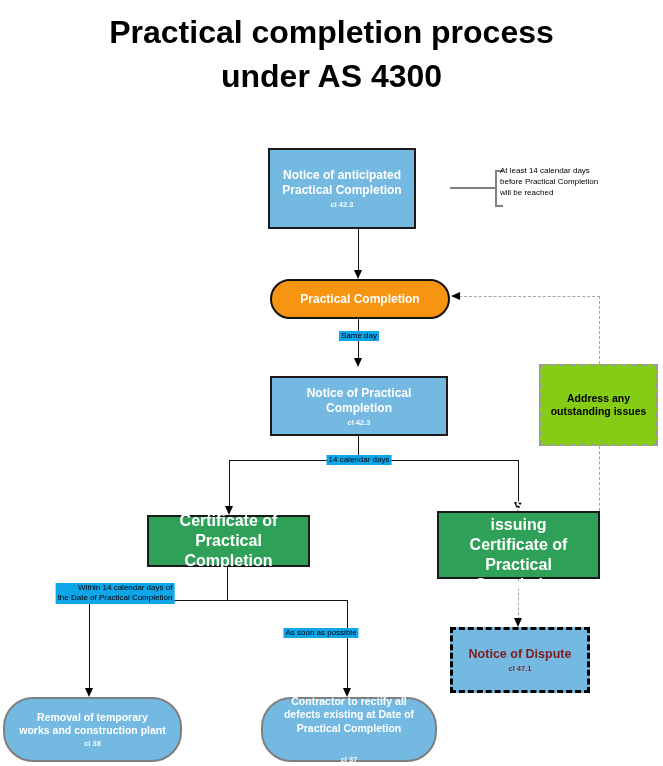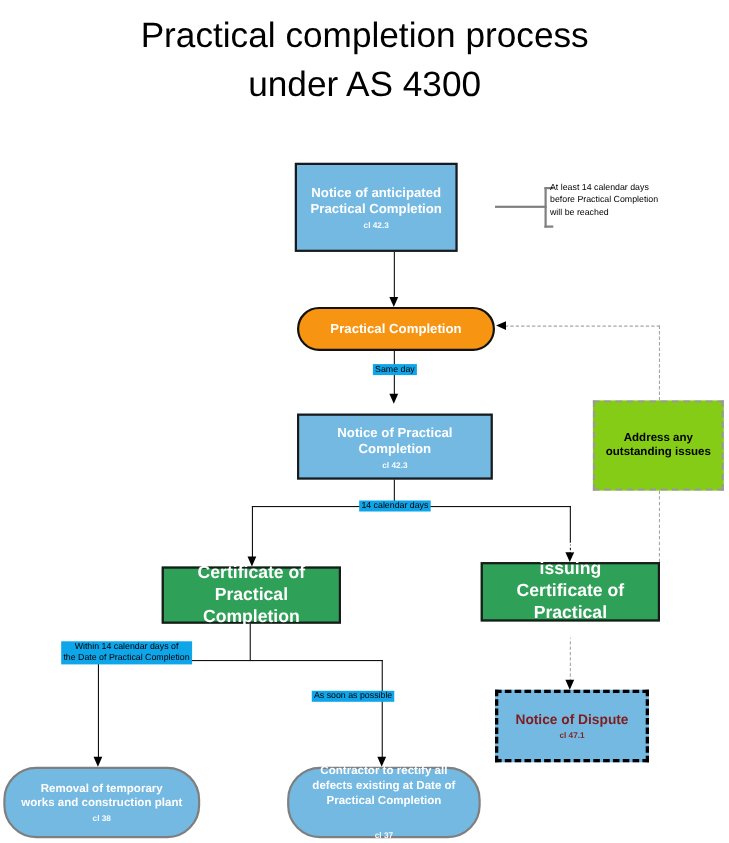--- a/index.html
+++ b/index.html
@@ -2,21 +2,21 @@
 <html><head>
 <meta charset="utf-8">
 <style>
   html,body{margin:0;padding:0;background:#fff;}
   .canvas{
     position:relative;width:663px;height:766px;background:#fff;overflow:hidden;
     font-family:"Liberation Sans",sans-serif;
   }
   .title{
     position:absolute;left:0;top:10px;width:663px;text-align:center;
-    font-size:32px;font-weight:normal;color:#000;line-height:1.38;white-space:pre-line;
+    font-size:32px;font-weight:bold;color:#000;line-height:1.38;white-space:pre-line;
   }
   
   .node{
     position:absolute;display:flex;flex-direction:column;align-items:center;justify-content:center;
     box-sizing:border-box;text-align:center;
   }
   .node .t{white-space:pre-line;line-height:1.25;}
   .node .clause{font-size:7.5px;font-weight:bold;margin-top:2px;opacity:.95;}
   .blue-box{background:#74B9E2;border:2px solid #1a1a1a;color:#fff;font-weight:bold;font-size:12px;}
   .green-box{background:#2FA057;border:2px solid #1a1a1a;color:#fff;font-weight:bold;font-size:16px;}
@@ -72,21 +72,21 @@
   <div class="arr-down" style="left:225px;top:506px;"></div>
   <div class="vline" style="left:518px;top:460px;height:43px;"></div>
   <div class="arr-down" style="left:514px;top:502px;"></div>
 
   <div class="vline" style="left:227px;top:567px;height:34px;"></div>
   <div class="hline" style="left:89px;top:600px;width:259px;"></div>
   <div class="vline" style="left:89px;top:600px;height:89px;"></div>
   <div class="arr-down" style="left:85px;top:688px;"></div>
   <div class="vline" style="left:347px;top:600px;height:89px;"></div>
   <div class="arr-down" style="left:343px;top:688px;"></div>
-  <div class="elabel" style="left:115px;top:583px;">Within 14 calendar days of
+  <div class="elabel" style="left:115px;top:583px;text-align:right;">Within 14 calendar days of
 the Date of Practical Completion</div>
   <div class="elabel" style="left:321px;top:608px;margin-top:20px;">As soon as possible</div>
 
   <div class="hdash" style="left:459px;top:296px;width:141px;"></div>
   <div class="arr-left" style="left:451px;top:292px;"></div>
   <div class="vdash" style="left:599px;top:296px;height:68px;"></div>
   <div class="vdash" style="left:599px;top:446px;height:65px;"></div>
 
   <div class="vdash" style="left:518px;top:578px;height:42px;"></div>
   <div class="arr-down" style="left:514px;top:618px;"></div>
@@ -110,21 +110,21 @@
   <div class="node gray-box" style="left:539px;top:364px;width:119px;height:82px;">
     <div class="t">Address any
 outstanding issues</div>
   </div>
 
   <div class="node green-box" style="left:147px;top:515px;width:163px;height:52px;">
     <div class="t">Certificate of Practical
 Completion</div>
   </div>
 
-  <div class="node green-box" style="left:437px;top:511px;width:163px;height:54px;">
+  <div class="node green-box" style="left:437px;top:511px;width:163px;height:68px;">
     <div class="t">Reasons for not issuing
 Certificate of Practical
 Completion</div>
   </div>
 
   <div class="node dashed-blue" style="left:450px;top:627px;width:140px;height:66px;">
     <div class="t">Notice of Dispute</div>
     <div class="clause">cl 47.1</div>
   </div>
 

